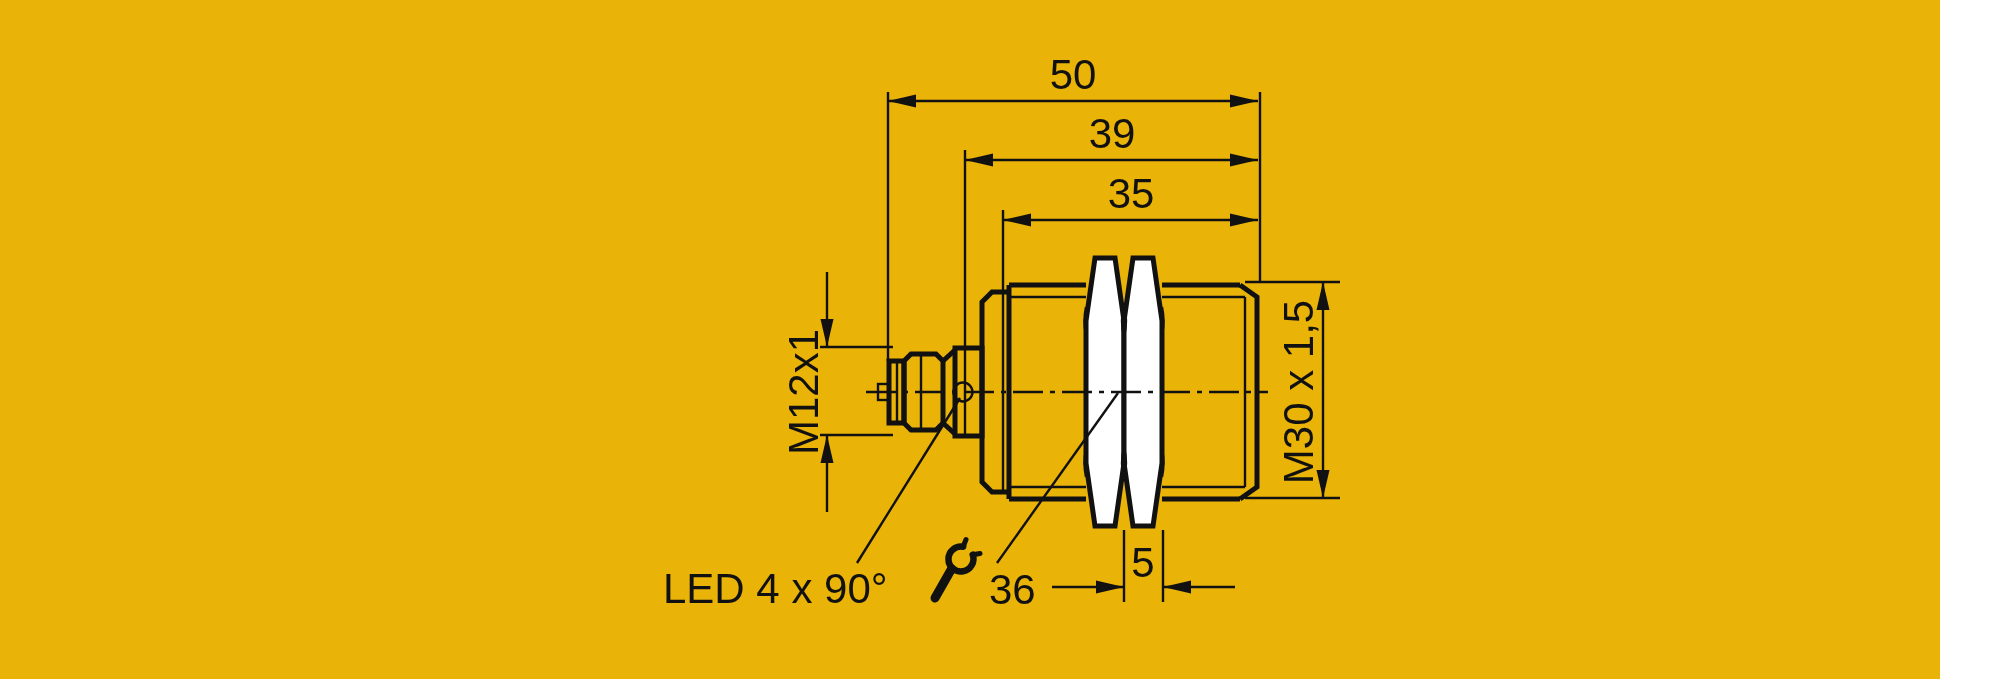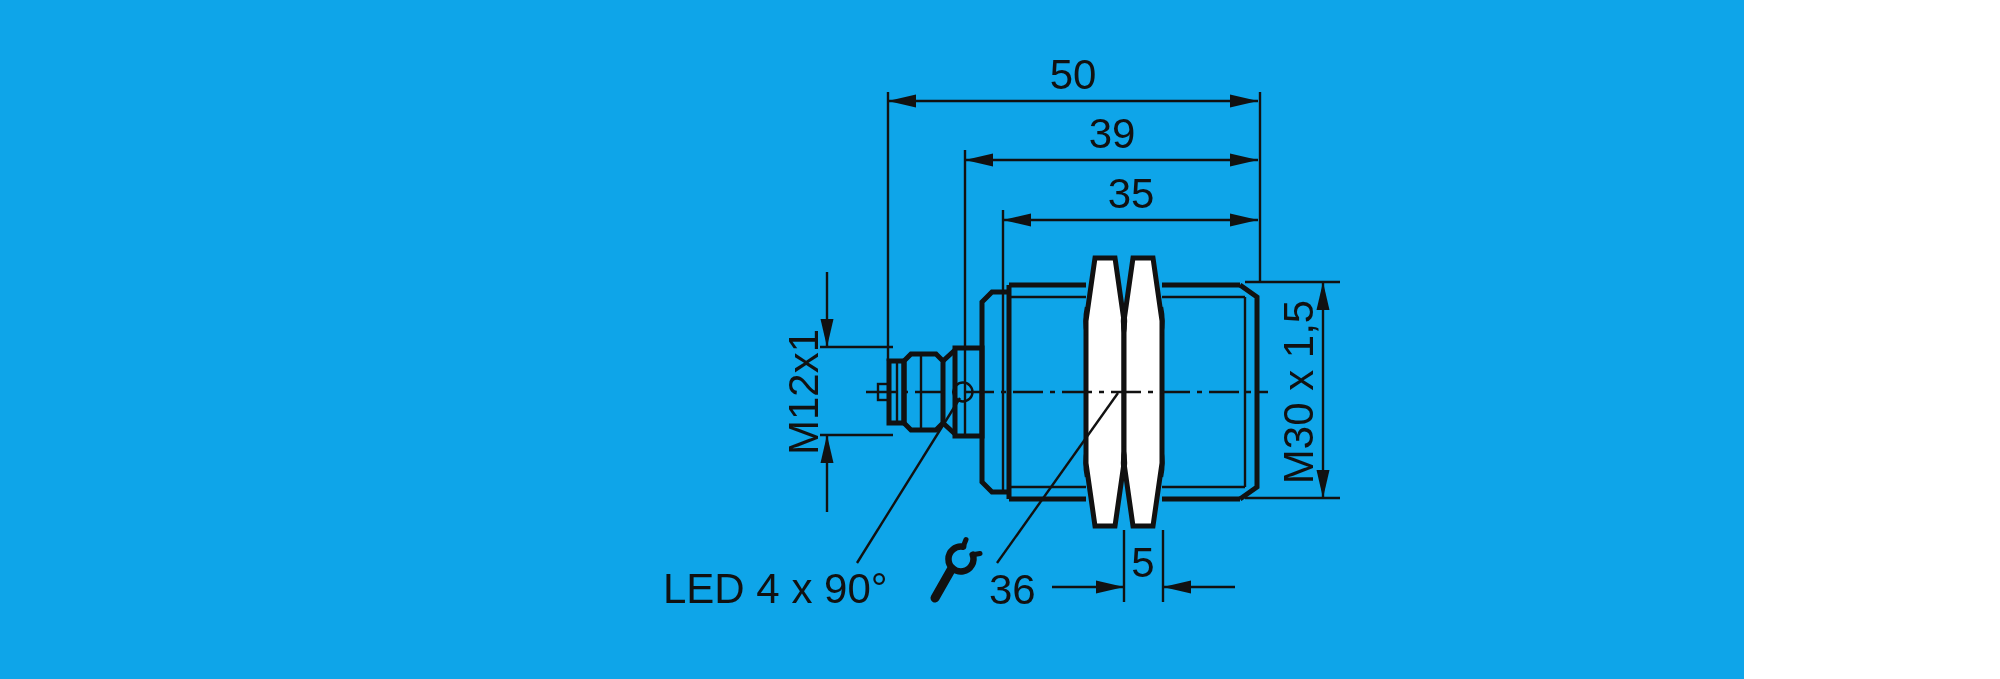--- a/index.html
+++ b/index.html
@@ -2,23 +2,23 @@
 <html><head>
 <meta charset="utf-8">
 <style>
   html, body {
     margin: 0;
     padding: 0;
     background: #ffffff;
   }
   .canvas {
     position: relative;
-    width: 1744px;
+    width: 1940px;
     height: 679px;
-    background: #0ea5e9;
+    background: #eab308;
     overflow: hidden;
   }
   svg {
     display: block;
   }
   .dim-text {
     font-family: "Liberation Sans", "DejaVu Sans", sans-serif;
     font-size: 42px;
     fill: #111111;
   }

